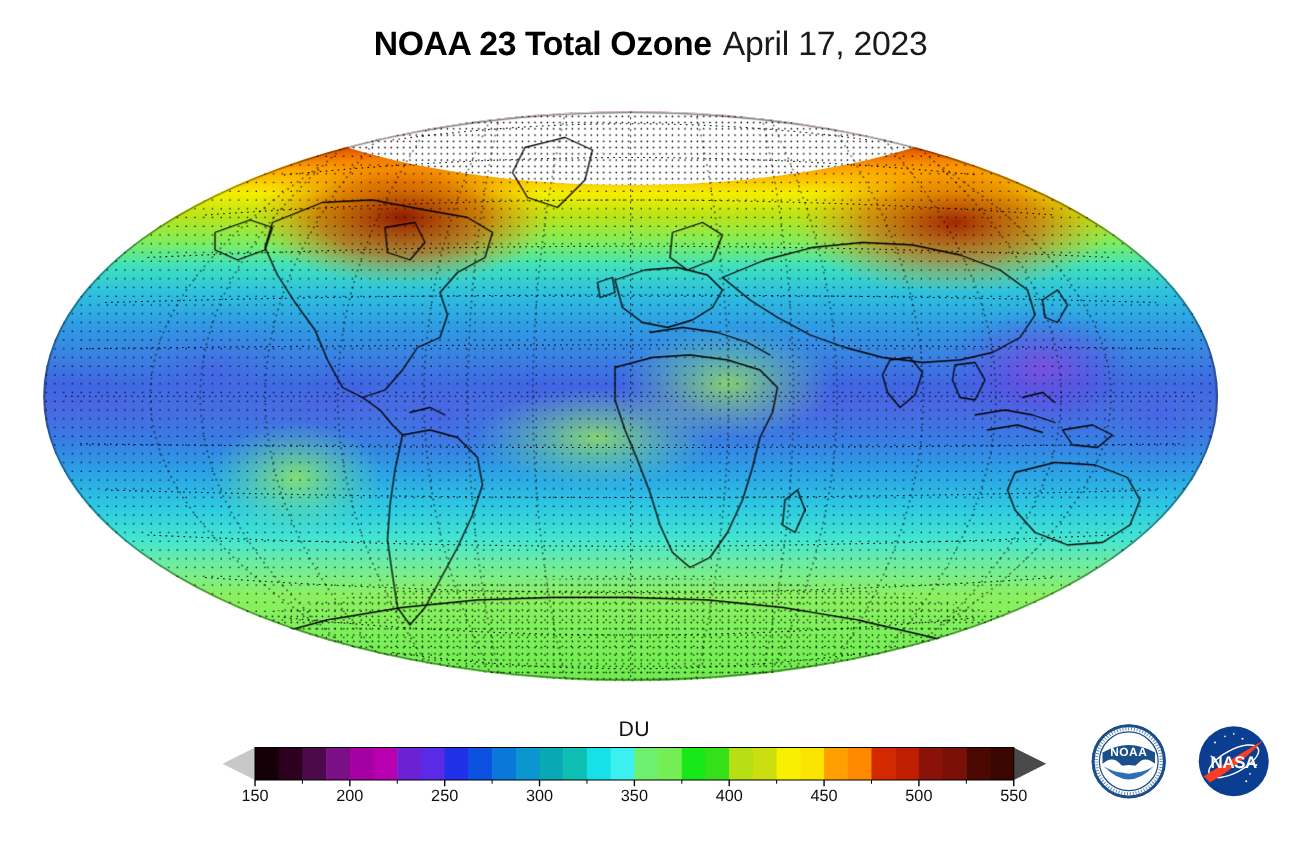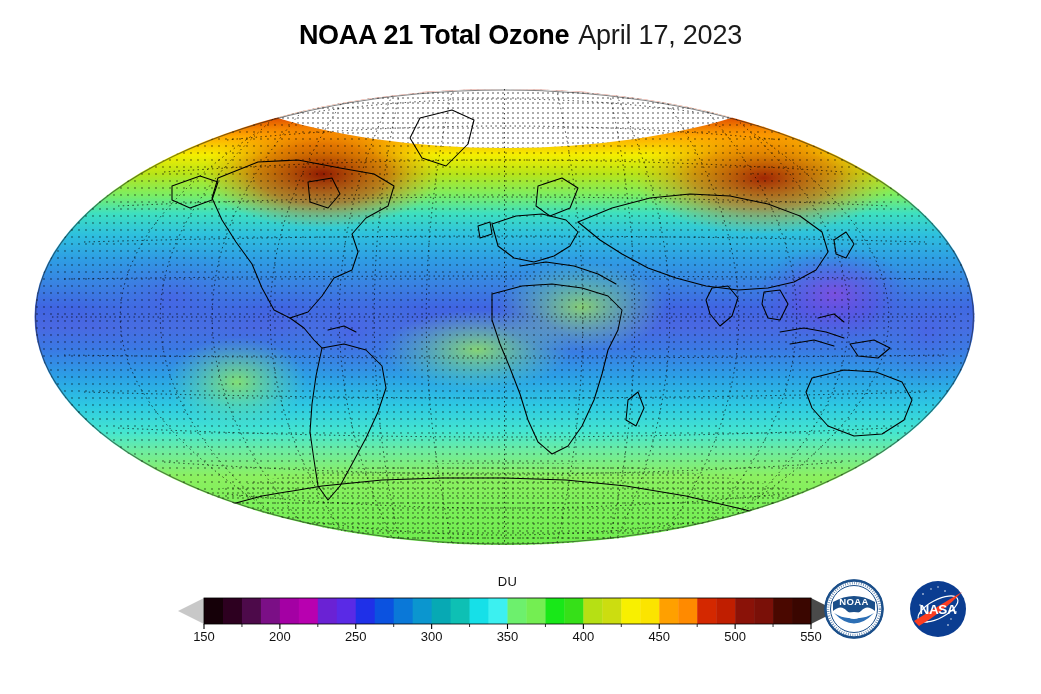--- a/index.html
+++ b/index.html
@@ -49,44 +49,44 @@
   #colorbar-panel {
     position: absolute;
     left: 170px; top: 574px;
     width: 675px; height: 70px;
   }
   #colorbar-unit {
     position: absolute;
     left: 0; top: 0;
     width: 675px;
     text-align: center;
-    font-size: 13px;
+    font-size: 17px;
     color: #111111;
     letter-spacing: 0.4px;
   }
   #colorbar-svg {
     position: absolute;
     left: 0; top: 16px;
   }
 
   
   #logos {
     position: absolute;
-    left: 823px; top: 578px;
+    left: 872px; top: 578px;
     width: 156px; height: 66px;
   }
   .logo-slot { position: absolute; top: 0; }
   #noaa-slot { left: 0; }
   #nasa-slot { left: 84px; }
 </style>
 </head>
 <body>
 
 <div id="title-bar">
-  <span id="title-main">NOAA 21 Total Ozone</span><span id="title-date">April 17, 2023</span>
+  <span id="title-main">NOAA 23 Total Ozone</span><span id="title-date">April 17, 2023</span>
 </div>
 
 <div id="map-panel">
   <svg id="map-svg" width="965" height="470" viewBox="0 0 965 470">
     <defs>
 
       <clipPath id="globeClip">
         <ellipse cx="482.5" cy="235" rx="470" ry="228"></ellipse>
       </clipPath>
 

